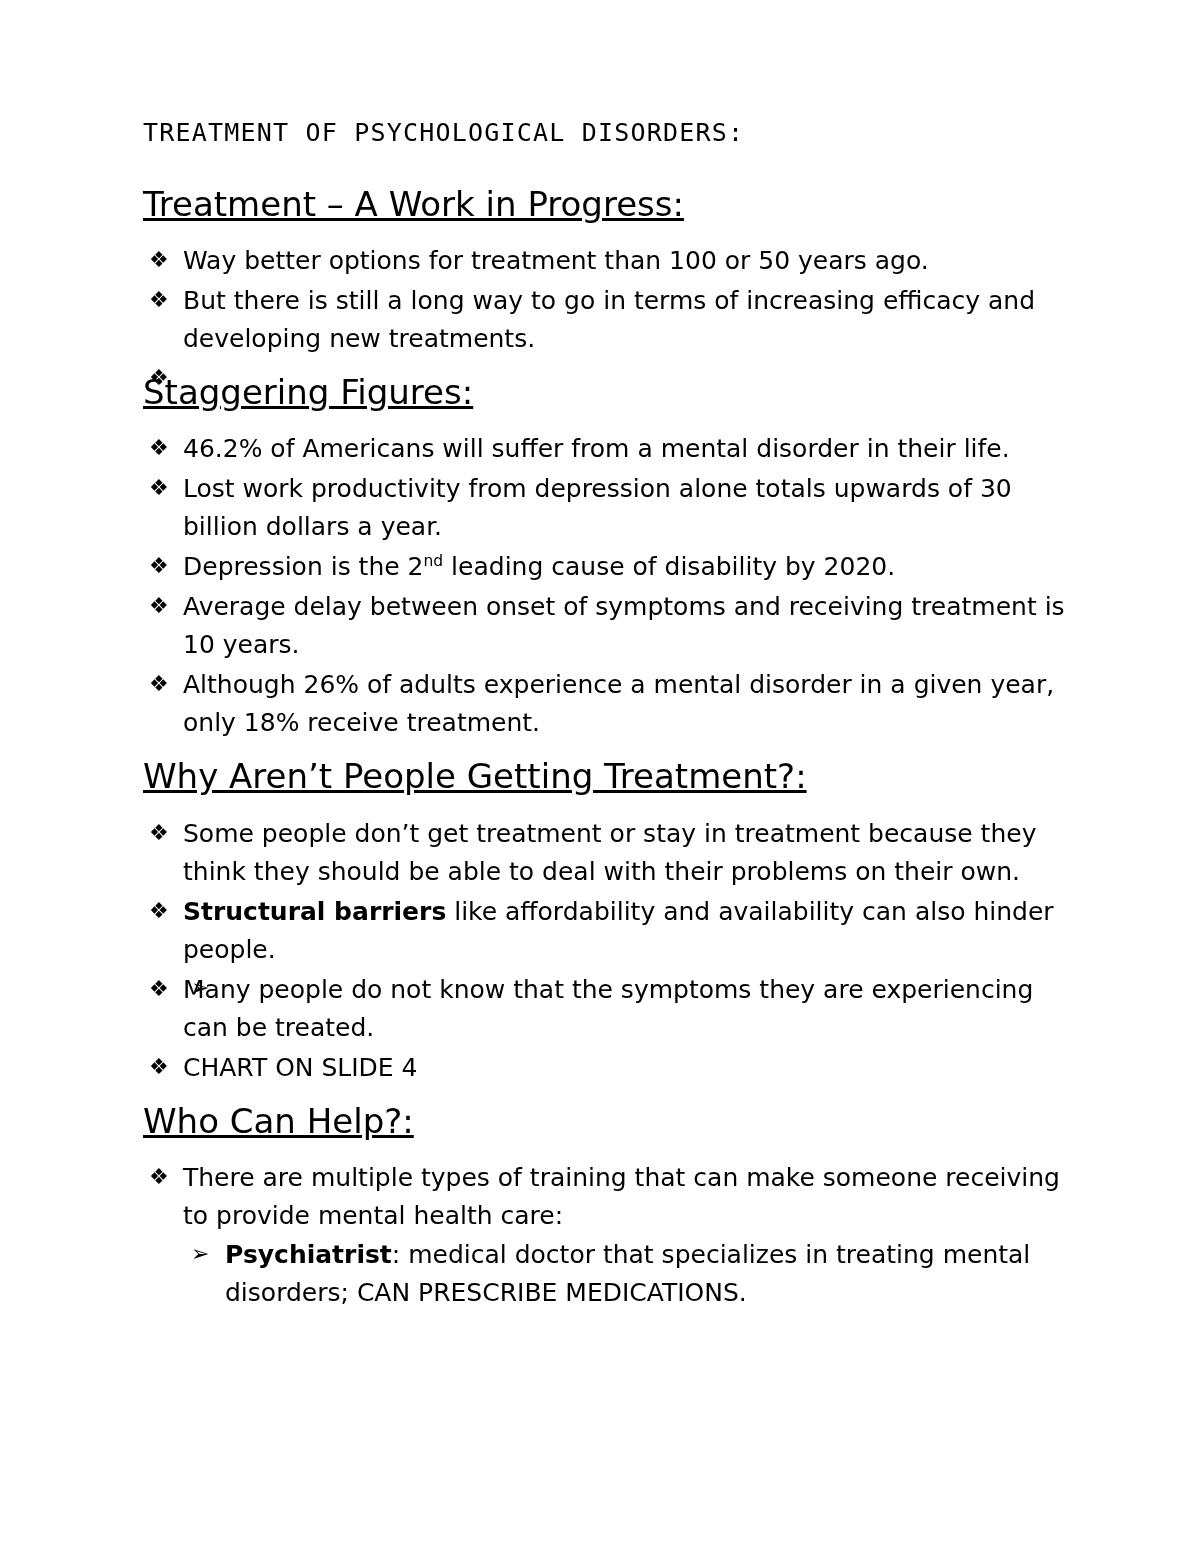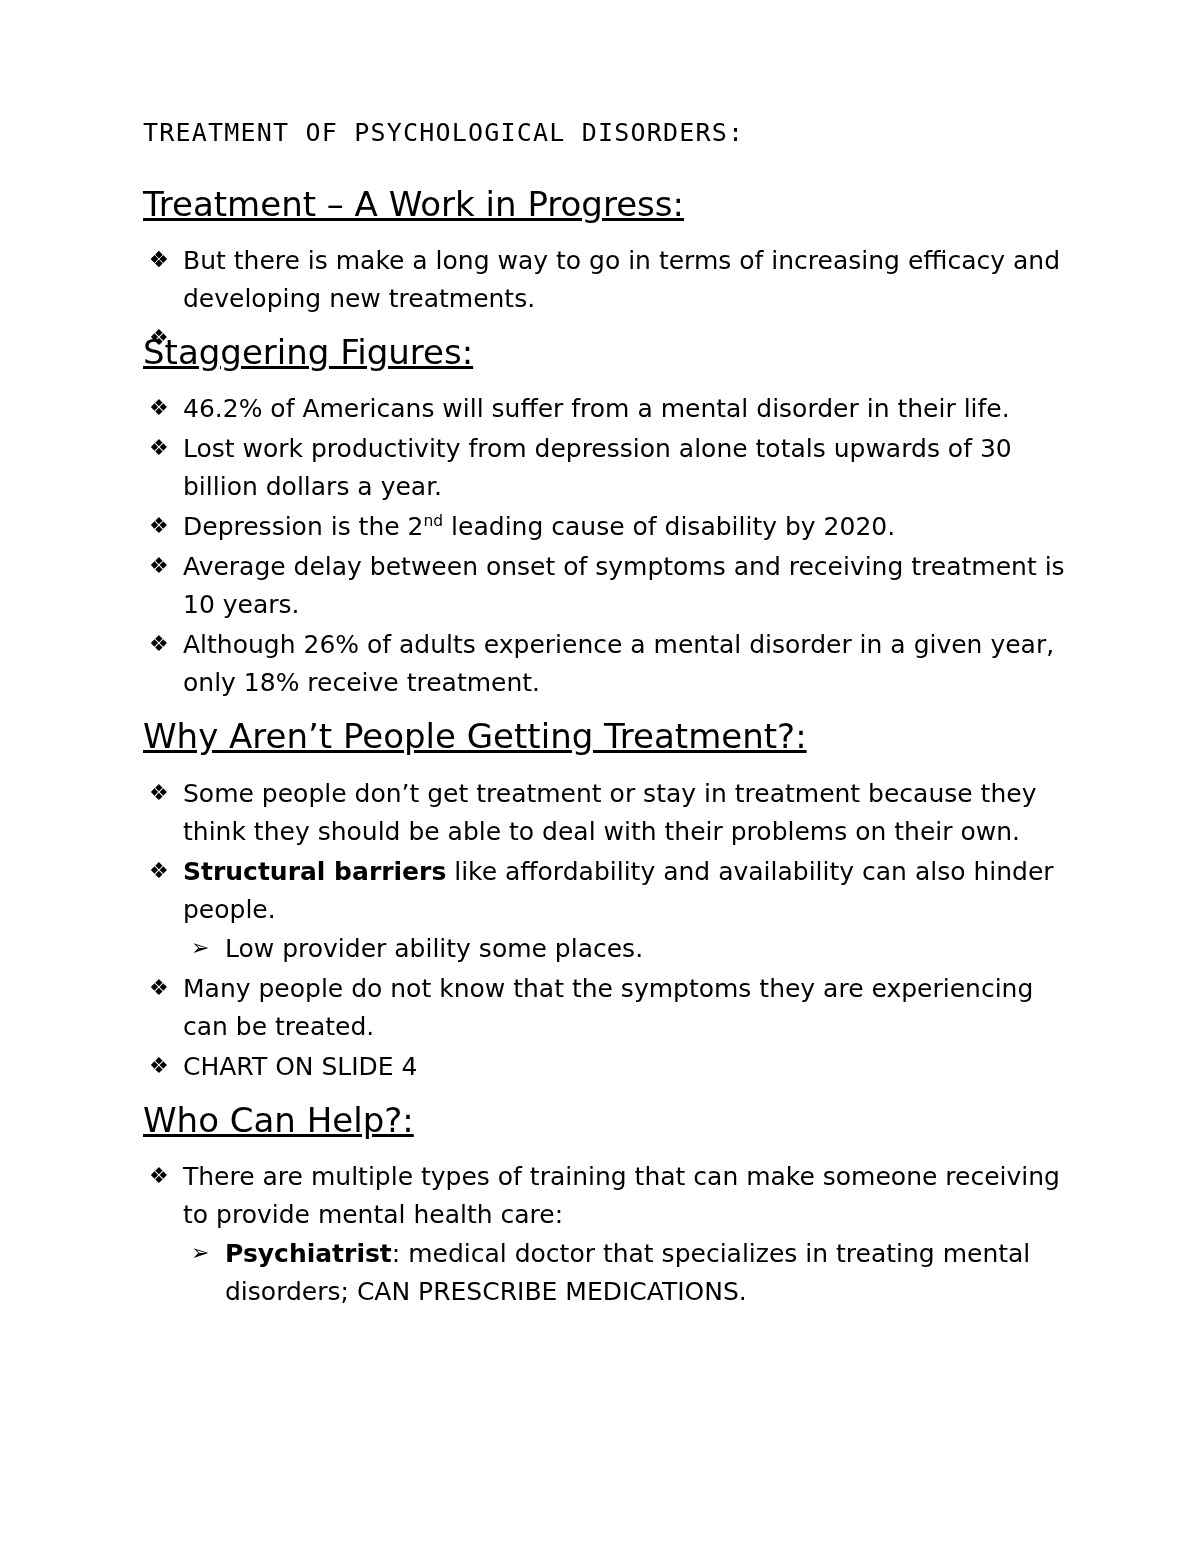--- a/index.html
+++ b/index.html
@@ -92,24 +92,25 @@
 
 <div class="page">
 
   <h1 class="doc-title">TREATMENT OF PSYCHOLOGICAL DISORDERS:</h1>
 
   <div class="section">
     <div class="section-heading">Treatment – A Work in Progress:</div>
     <ul class="bullets">
       <li>
         <span class="marker">❖</span>
+        <span>Way better options for treatment than 100 or 50 years ago.</span>
       </li>
       <li>
         <span class="marker">❖</span>
-        <span>But there is make a long way to go in terms of increasing efficacy and developing new treatments.</span>
+        <span>But there is still a long way to go in terms of increasing efficacy and developing new treatments.</span>
       </li>
       <li>
         <span class="marker">❖</span>
       </li>
     </ul>
   </div>
 
   <div class="section">
     <div class="section-heading">Staggering Figures:</div>
     <ul class="bullets">
@@ -143,21 +144,20 @@
         <span class="marker">❖</span>
         <span>Some people don’t get treatment or stay in treatment because they think they should be able to deal with their problems on their own.</span>
       </li>
       <li>
         <span class="marker">❖</span>
         <span class="bold">Structural barriers</span><span> like affordability and availability can also hinder people.</span>
         <div class="nested-wrap">
           <ul class="sub">
             <li>
               <span class="marker">➢</span>
-              <span>Low provider ability some places.</span>
             </li>
           </ul>
         </div>
       </li>
       <li>
         <span class="marker">❖</span>
         <span>Many people do not know that the symptoms they are experiencing can be treated.</span>
       </li>
       <li>
         <span class="marker">❖</span>

